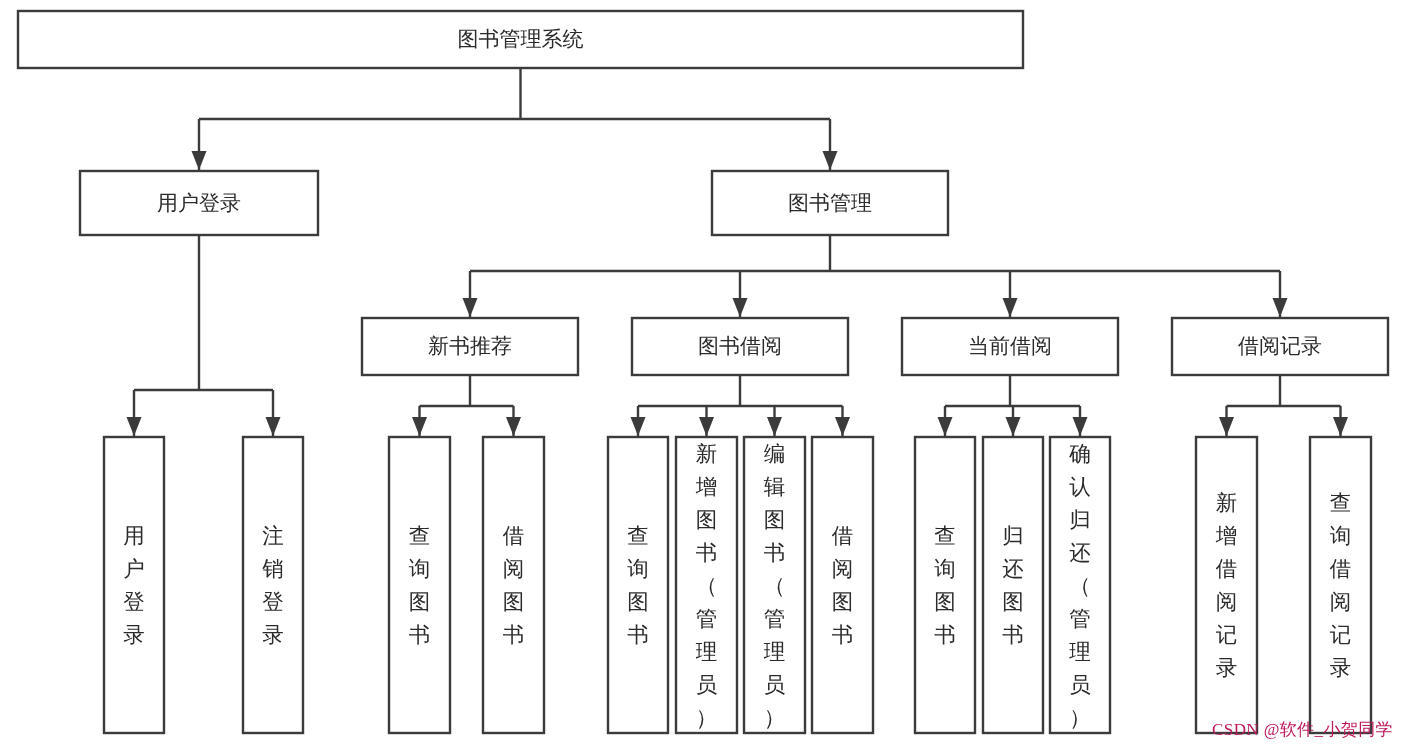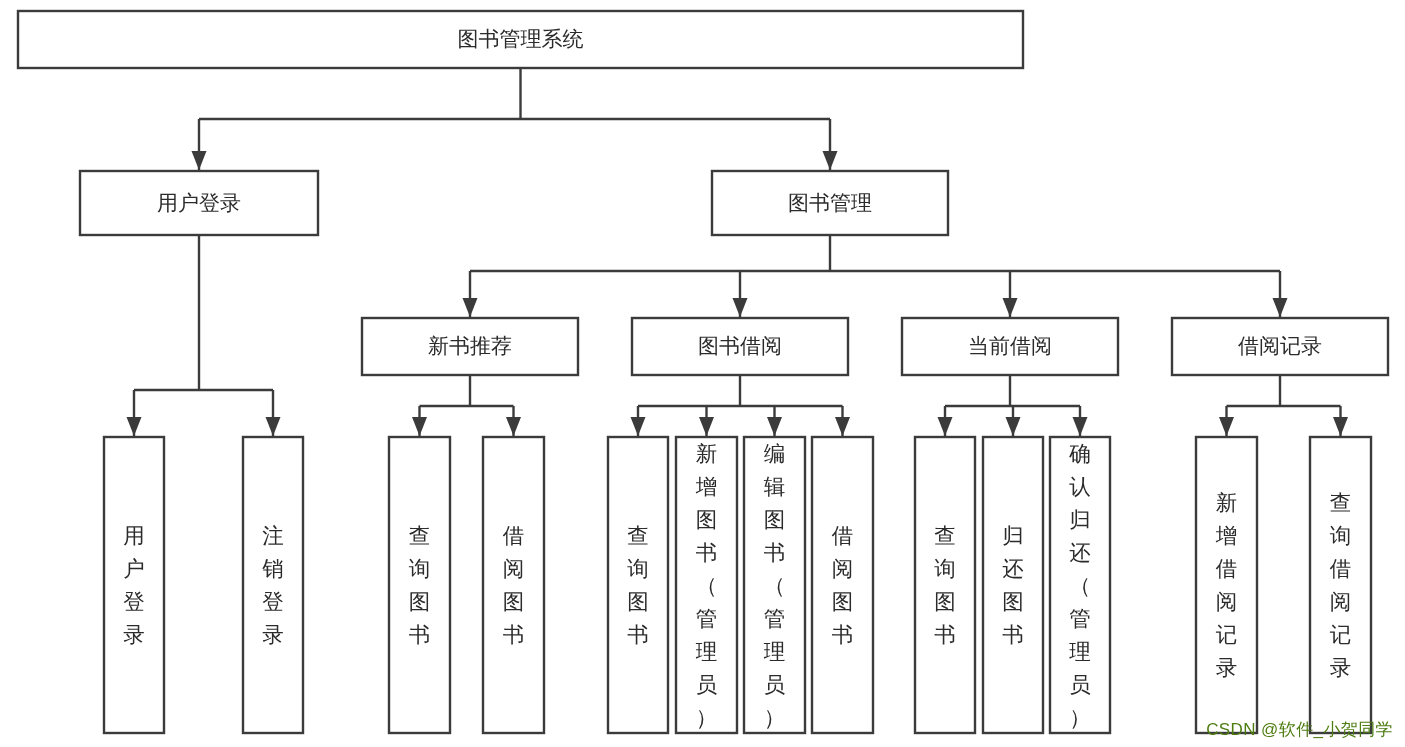--- a/index.html
+++ b/index.html
@@ -52,23 +52,23 @@
   .leaf-label {
     fill: #2b2b2b;
     font-family: "Liberation Sans", "DejaVu Sans", sans-serif;
     font-size: 21.5px;
     text-anchor: middle;
   }
   .watermark {
     position: absolute;
     right: 12px;
     bottom: 6px;
-    font-family: Liberation Sans, sans-serif;
+    font-family: Liberation Serif, serif;
     font-size: 17px;
-    color: #4d7c0f;
+    color: #be185d;
     letter-spacing: 0.4px;
     white-space: nowrap;
     user-select: none;
   }
 </style>
 </head>
 <body>
 
 <div id="diagram-root">
   <svg class="tree" id="tree-svg" viewBox="0 0 1405 747">

